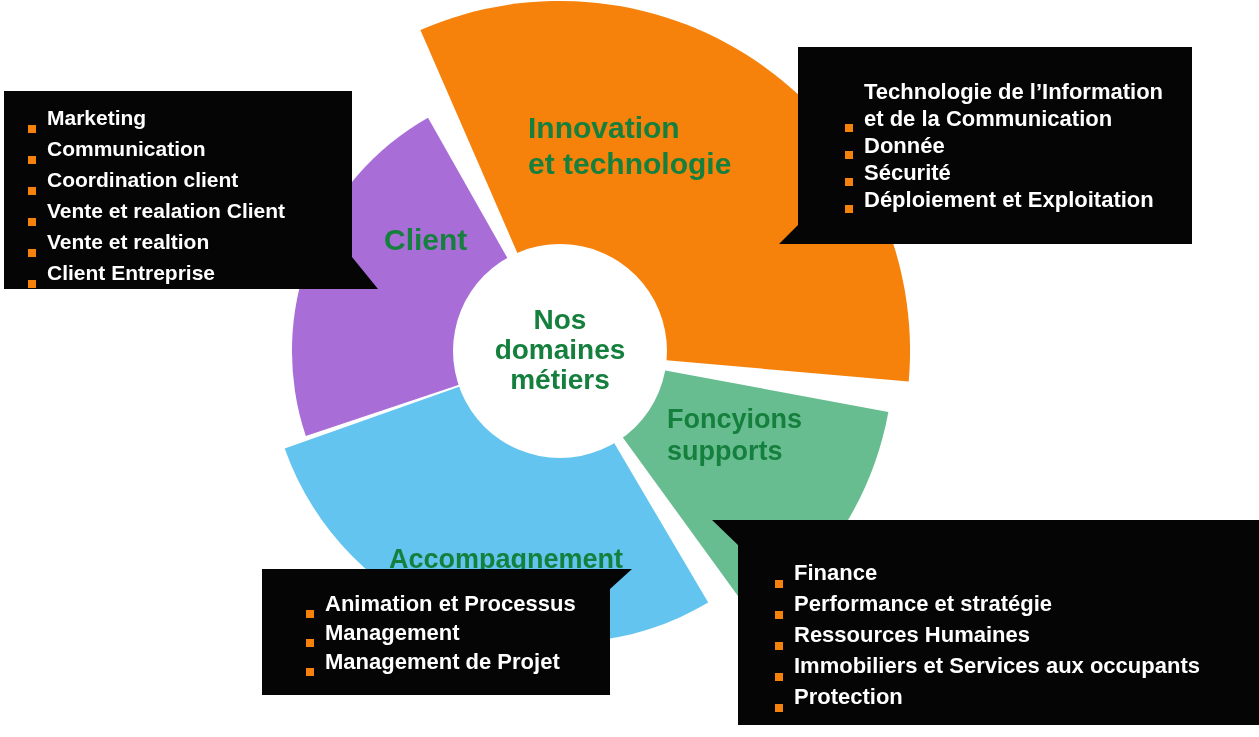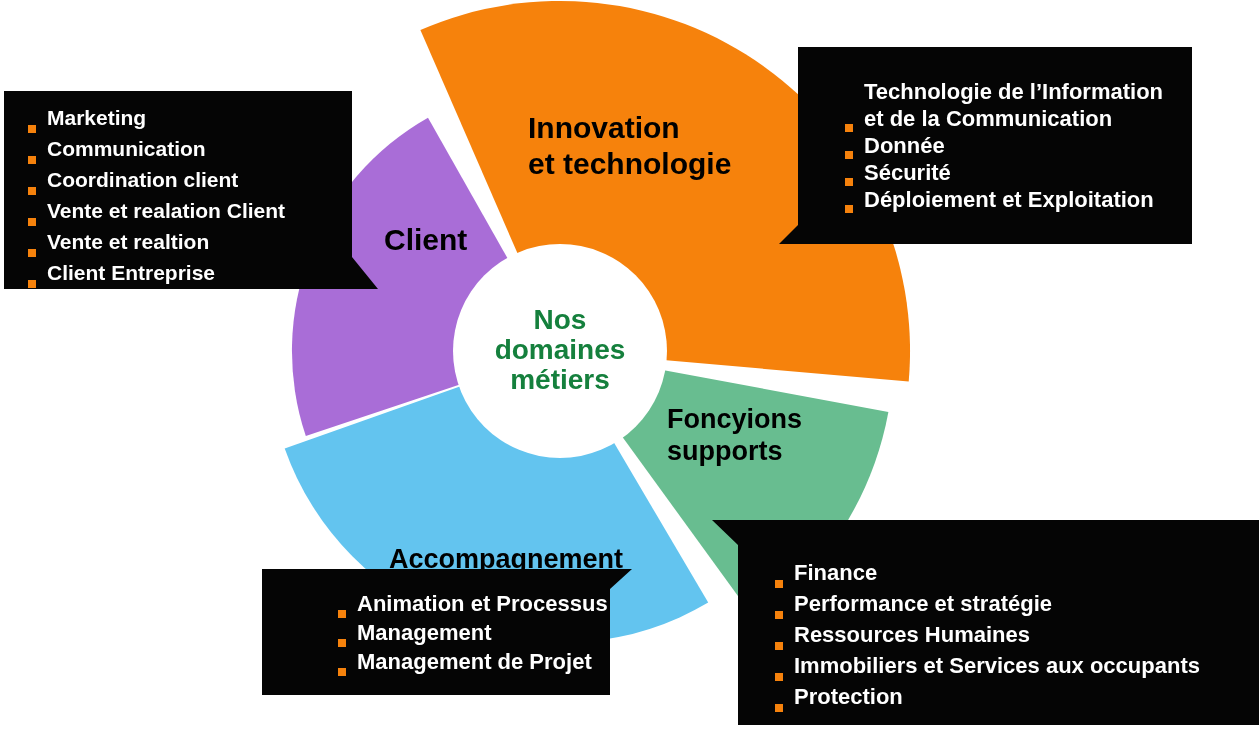--- a/index.html
+++ b/index.html
@@ -5,21 +5,21 @@
   html,body { margin:0; padding:0; background:#ffffff; }
   .stage {
     position:relative; width:1259px; height:737px; background:#ffffff;
     overflow:hidden; font-family:"Liberation Sans","DejaVu Sans",sans-serif;
     font-weight:700;
   }
   .wheel-svg { position:absolute; left:0; top:0; }
 
   
   .seg-label {
-    position:absolute; color:#000000; white-space:pre-line; line-height:1.2;
+    position:absolute; color:#15803d; white-space:pre-line; line-height:1.2;
   }
   #label-client        { left:384px; top:222px; font-size:30px; }
   #label-innovation    { left:528px; top:110px; font-size:30px; line-height:36px; }
   #label-supports      { left:667px; top:403px; font-size:27px; line-height:32px; }
   #label-accompagnement{ left:389px; top:496px; font-size:27px;margin-top:47px; }
   #label-center {
     position:absolute; left:458px; top:305px; width:204px; text-align:center;
     color:#15803d; font-size:28px; line-height:30px; white-space:pre-line;
   }
 
@@ -51,21 +51,21 @@
   #box-supports {
     left:712px; top:520px; width:547px; height:205px;
     clip-path: polygon(0 0, 547px 0, 547px 205px, 26px 205px, 26px 25px);
     padding:37px 8px 0 63px; line-height:31px;
   }
   #box-supports .bullet { margin-top:11px; }
 
   #box-accompagnement {
     left:262px; top:569px; width:370px; height:126px;
     clip-path: polygon(0 0, 370px 0, 348px 20px, 348px 126px, 0 126px);
-    padding:20px 8px 0 76px; line-height:29px;
+    padding:20px 8px 0 44px; line-height:29px;
   }
   #box-accompagnement .bullet { margin-top:10px; }
 </style>
 </head>
 <body>
 
 <div class="stage">
 
   <svg id="wheel-svg" class="wheel-svg" width="1259" height="737" viewBox="0 0 1259 737">
       <path d="M 560 351 L 305.8 436.0 A 268 268 0 0 1 428.0 117.7 Z" fill="#A96DD7"></path>

